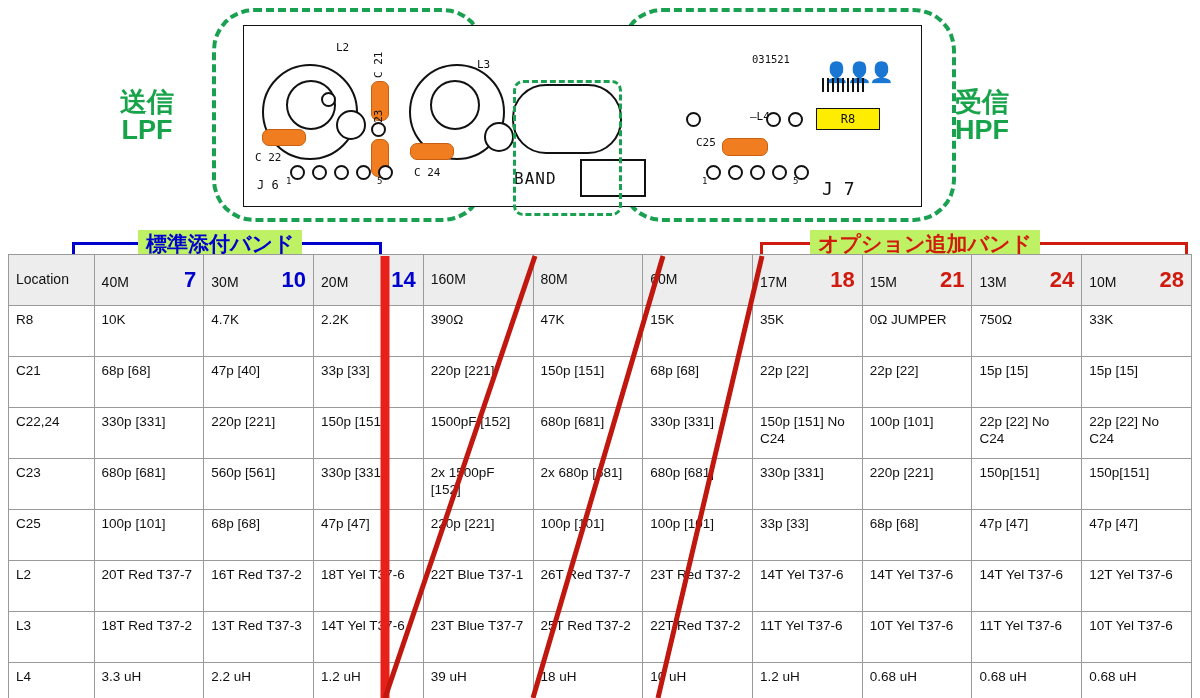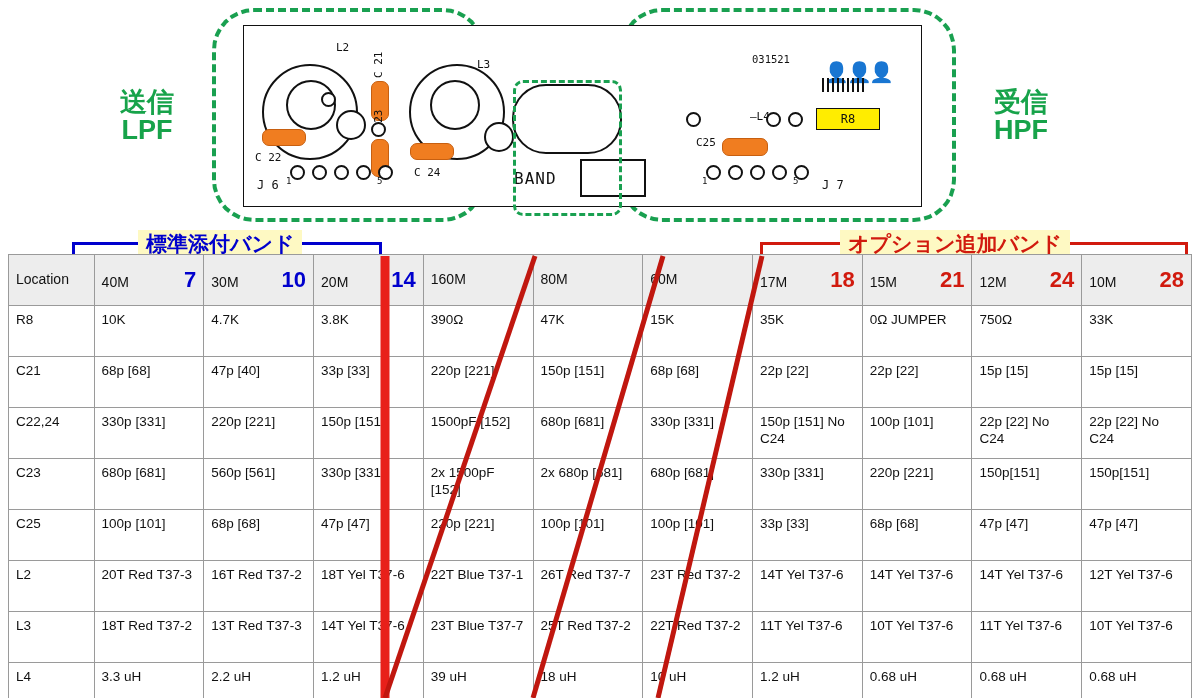--- a/index.html
+++ b/index.html
@@ -3,21 +3,21 @@
 <meta charset="utf-8">
 <style>
   html,body{margin:0;padding:0;background:#fff;}
   body{width:1200px;height:698px;font-family:"Liberation Sans",sans-serif;overflow:hidden;position:relative;}
 
   
   #top{position:relative;width:1200px;height:236px;}
 
   .jp-label{position:absolute;font-weight:bold;font-size:27px;line-height:1.05;text-align:center;}
   #lbl-tx{left:120px;top:88px;color:#17a34a;}
-  #lbl-rx{left:955px;top:88px;color:#17a34a;margin-left:39px;}
+  #lbl-rx{left:955px;top:88px;color:#17a34a;}
 
   
   .dash-region{position:absolute;border:4px dashed #19a050;border-radius:42px;}
   #dash-left{left:212px;top:8px;width:265px;height:206px;}
   #dash-right{left:620px;top:8px;width:328px;height:206px;}
   #dash-mid{left:513px;top:80px;width:103px;height:130px;border-radius:10px;border-width:3px;}
 
   
   #pcb{position:absolute;left:243px;top:25px;width:677px;height:180px;background:#fff;border:1px solid #111;}
   #pcb .title{position:absolute;left:216px;top:8px;font-family:"DejaVu Sans Mono",monospace;font-size:14.5px;letter-spacing:1px;color:#111;white-space:nowrap;}
@@ -31,21 +31,21 @@
   .txt.v{transform:rotate(-90deg);transform-origin:left top;}
   .r8box{position:absolute;background:#ffed00;border:1.5px solid #111;display:flex;align-items:center;justify-content:center;font-family:"DejaVu Sans Mono",monospace;font-size:12px;color:#111;}
   .rect-open{position:absolute;border:2px solid #111;background:#fff;}
   .rect-round{position:absolute;border:2px solid #111;border-radius:34px;background:#fff;}
   .people{position:absolute;font-size:20px;color:#111;letter-spacing:-2px;line-height:1;}
 
   
   .bracket{position:absolute;}
   .brk-line{position:absolute;background:#0000cd;}
   .brk-line.red{background:#d11a0e;}
-  .brk-caption{position:absolute;background:#fef9c3;padding:0 8px;font-weight:bold;font-size:21px;white-space:nowrap;}
+  .brk-caption{position:absolute;background:#bef264;padding:0 8px;font-weight:bold;font-size:21px;white-space:nowrap;}
   #cap-std{color:#0000cd;}
   #cap-opt{color:#d11a0e;}
 
   
   #tblwrap{position:absolute;left:8px;top:254px;width:1184px;}
   table{border-collapse:collapse;width:1184px;table-layout:fixed;}
   th,td{border:1px solid #9a9a9a;font-size:13.5px;color:#111;padding:6px 7px;vertical-align:top;text-align:left;line-height:1.25;height:38px;}
   thead th{background:#ededed;font-weight:normal;font-size:14px;vertical-align:middle;}
   col.loc{width:78px;}
   col.band{width:100px;}
@@ -126,41 +126,41 @@
     <div class="cap" style="left:478px;top:112px;width:44px;height:16px;"></div>
     <div class="txt" style="left:452px;top:110px;">C25</div>
 
     <div class="pad" style="left:462px;top:139px;"></div>
     <div class="pad" style="left:484px;top:139px;"></div>
     <div class="pad" style="left:506px;top:139px;"></div>
     <div class="pad" style="left:528px;top:139px;"></div>
     <div class="pad" style="left:550px;top:139px;"></div>
     <div class="txt" style="left:458px;top:150px;font-size:9px;">1</div>
     <div class="txt" style="left:549px;top:150px;font-size:9px;">5</div>
-    <div class="txt" style="left:578px;top:152px;font-size:12px;">J 7</div>
+    <div class="txt" style="left:578px;top:152px;font-size:18px;">J 7</div>
 
     <div class="people" style="left:580px;top:36px;">👤👤👤</div>
     <div style="position:absolute;left:578px;top:52px;width:44px;height:14px;
                 background:repeating-linear-gradient(90deg,#111 0 2px,transparent 2px 5px);"></div>
   </div>
 
   <div class="dash-region" id="dash-mid"></div>
 
   <div class="bracket">
     <div class="brk-line" style="left:72px;top:242px;width:310px;height:3px;"></div>
     <div class="brk-line" style="left:72px;top:242px;width:3px;height:20px;"></div>
     <div class="brk-line" style="left:379px;top:242px;width:3px;height:20px;"></div>
     <div class="brk-caption" id="cap-std" style="left:138px;top:230px;">標準添付バンド</div>
   </div>
 
   <div class="bracket">
     <div class="brk-line red" style="left:760px;top:242px;width:428px;height:3px;"></div>
     <div class="brk-line red" style="left:760px;top:242px;width:3px;height:20px;"></div>
     <div class="brk-line red" style="left:1185px;top:242px;width:3px;height:20px;"></div>
-    <div class="brk-caption" id="cap-opt" style="left:840px;top:230px;">オプション追加バンド</div>
+    <div class="brk-caption" id="cap-opt" style="left:810px;top:230px;">オプション追加バンド</div>
   </div>
 </div>
 
 <div id="tblwrap">
   <table>
     <colgroup>
       <col class="loc">
         <col class="band">
         <col class="band">
         <col class="band">
@@ -217,38 +217,38 @@
             </div>
         </th>
         <th>
             <div class="bandhdr">
           <span class="bandname">15M</span>
           <span class="bandnum num-red">21</span>
             </div>
         </th>
         <th>
             <div class="bandhdr">
-          <span class="bandname">12M</span>
+          <span class="bandname">13M</span>
           <span class="bandnum num-red">24</span>
             </div>
         </th>
         <th>
             <div class="bandhdr">
           <span class="bandname">10M</span>
           <span class="bandnum num-red">28</span>
             </div>
         </th>
       </tr>
     </thead>
     <tbody>
       <tr>
         <td>R8</td>
         <td>10K</td>
         <td>4.7K</td>
-        <td>3.8K</td>
+        <td>2.2K</td>
         <td>390Ω</td>
         <td>47K</td>
         <td>15K</td>
         <td>35K</td>
         <td>0Ω JUMPER</td>
         <td>750Ω</td>
         <td>33K</td>
       </tr>
       <tr>
         <td>C21</td>
@@ -297,21 +297,21 @@
         <td>220p [221]</td>
         <td>100p [101]</td>
         <td>100p [101]</td>
         <td>33p [33]</td>
         <td>68p [68]</td>
         <td>47p [47]</td>
         <td>47p [47]</td>
       </tr>
       <tr>
         <td>L2</td>
-        <td>20T Red T37-3</td>
+        <td>20T Red T37-7</td>
         <td>16T Red T37-2</td>
         <td>18T Yel T37-6</td>
         <td>22T Blue T37-1</td>
         <td>26T Red T37-7</td>
         <td>23T Red T37-2</td>
         <td>14T Yel T37-6</td>
         <td>14T Yel T37-6</td>
         <td>14T Yel T37-6</td>
         <td>12T Yel T37-6</td>
       </tr>

